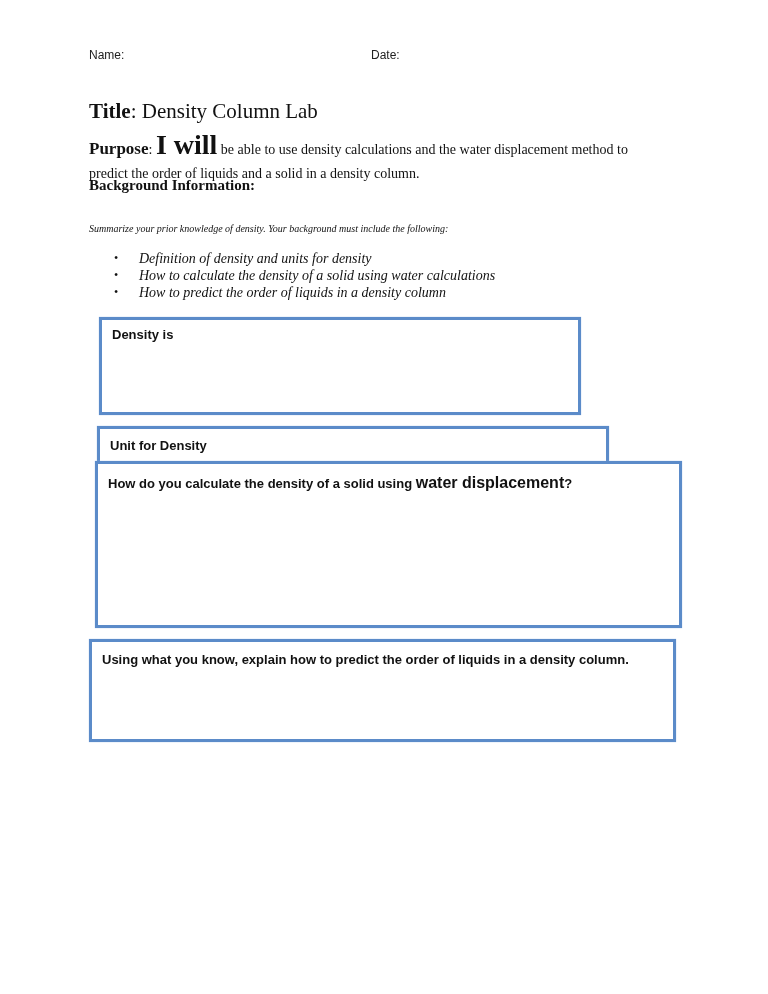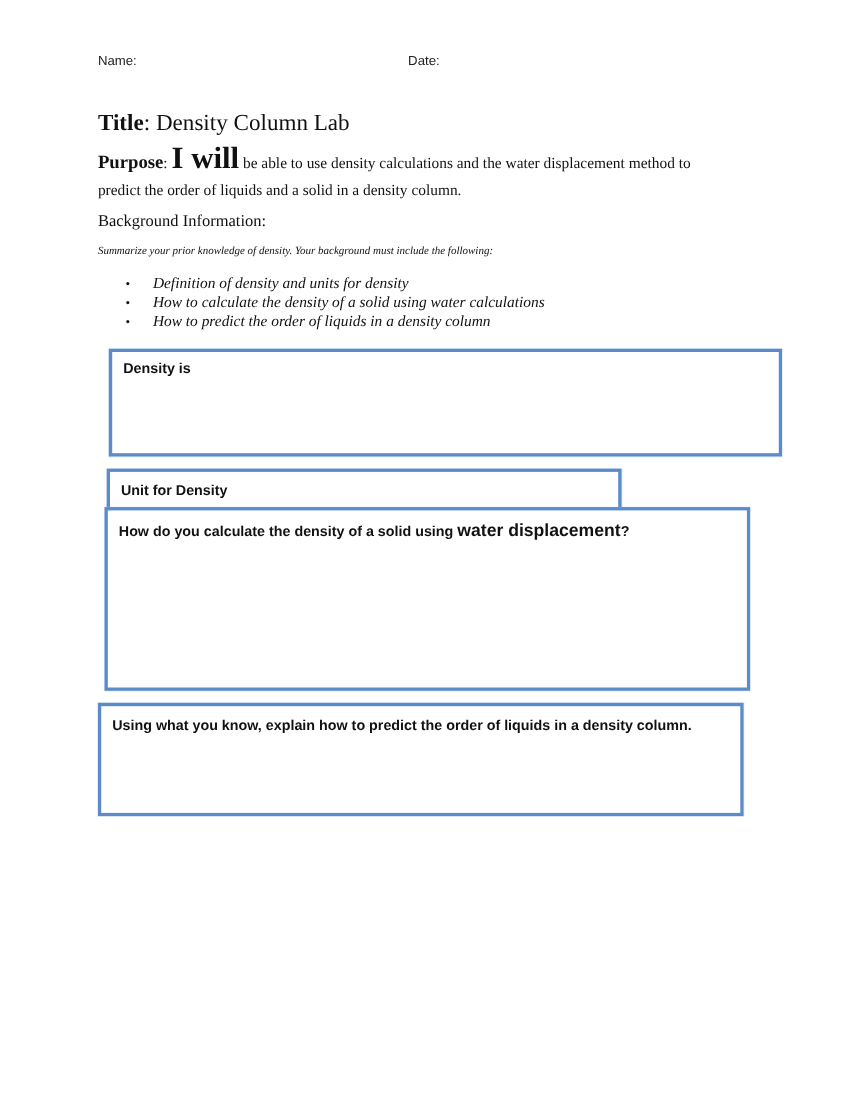--- a/index.html
+++ b/index.html
@@ -12,34 +12,34 @@
     #name-label { left: 89px; }
     #date-label { left: 371px; }
 
     #title-line { left: 89px; top: 99px; font-size: 21px; }
     #title-line b { font-weight: bold; }
 
     #purpose { left: 89px; top: 133px; width: 600px; font-size: 14px; line-height: 24px; }
     #purpose .lbl { font-weight: bold; font-size: 17px; }
     #purpose .big { font-weight: bold; font-size: 28px; }
 
-    #bg-heading { left: 89px; top: 193px; font-size: 15px; font-weight: normal; }
+    #bg-heading { left: 89px; top: 177px; font-size: 15px; font-weight: bold; }
     #bg-instr { left: 89px; top: 223px; font-size: 10px; font-style: italic; }
 
     #bg-list { left: 114px; top: 250px; margin: 0; padding: 0; list-style: none; font-size: 14px; font-style: italic; line-height: 17px; }
     #bg-list li { position: relative; padding-left: 25px; }
     #bg-list li .bullet { position: absolute; left: 0; top: 0; font-style: normal; font-size: 12px; }
 
     .box { position: absolute; border: 3px solid #5b8bc9; box-sizing: border-box; background: #fff; box-shadow: 0 0 1px #9fbde3; }
     .box .prompt { position: absolute; left: 10px; top: 7px; font-size: 13px; font-weight: bold; color: #111; }
     .box .answer { position: absolute; left: 8px; right: 8px; top: 28px; bottom: 6px; border: none; outline: none; resize: none; background: transparent; font-size: 13px; }
     .box .prompt .larger { font-size: 16px; font-weight: bold; }
 
-    #box-density { left: 99px; top: 317px; width: 612px; height: 98px; }
-    #box-unit { left: 97px; top: 426px; width: 468px; height: 41px; }
+    #box-density { left: 99px; top: 317px; width: 482px; height: 98px; }
+    #box-unit { left: 97px; top: 426px; width: 512px; height: 41px; }
     #box-unit .prompt { top: 9px; }
     #box-unit .answer { left: 130px; top: 6px; }
     #box-displacement { left: 95px; top: 461px; width: 587px; height: 167px; }
     #box-displacement .prompt { top: 10px; }
     #box-order { left: 89px; top: 639px; width: 587px; height: 103px; }
     #box-order .prompt { top: 10px; }
   </style>
 </head>
 <body>
 

